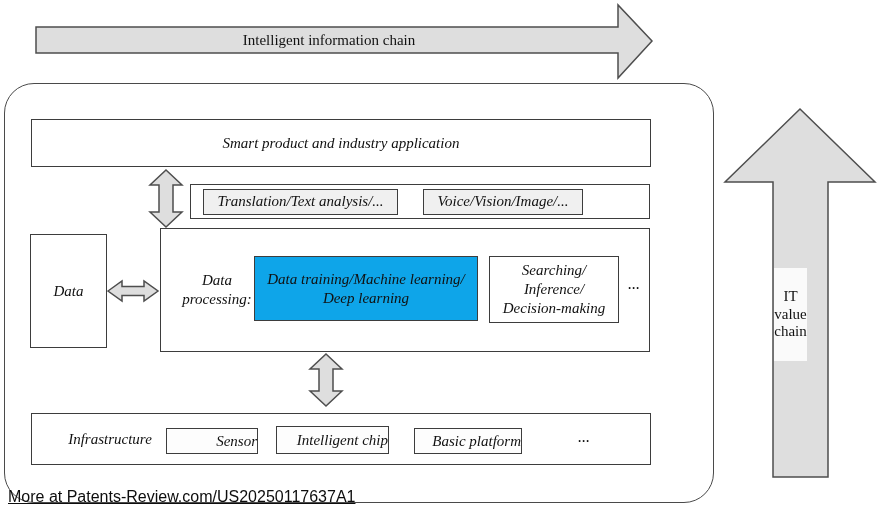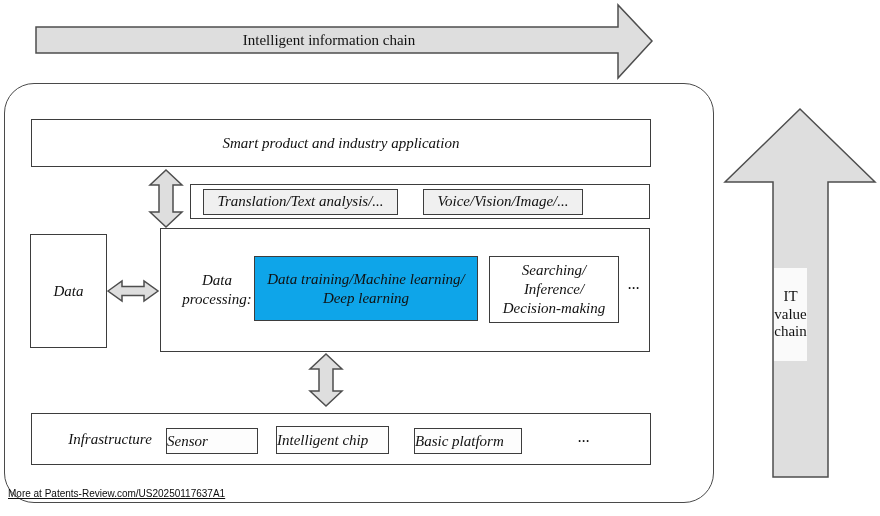--- a/index.html
+++ b/index.html
@@ -27,30 +27,30 @@
   .dp-outer{left:160px;top:228px;width:490px;height:124px;}
   .dp-label{position:absolute;left:8px;top:0;width:96px;height:100%;}
   .dp-box-1{position:absolute;left:93px;top:27px;width:224px;height:65px;box-sizing:border-box;
             border:1.4px solid #3d3d3d;background:#0ea5e9;flex-direction:column;}
   .dp-box-2{position:absolute;left:328px;top:27px;width:130px;height:67px;box-sizing:border-box;
             border:1.4px solid #3d3d3d;background:#fff;flex-direction:column;}
   .dp-dots{position:absolute;left:458px;top:46px;width:30px;text-align:center;font-size:16px;}
   .infra-outer{left:31px;top:413px;width:620px;height:52px;}
   .infra-label{position:absolute;left:18px;top:0;width:120px;height:100%;}
   .infra-box{position:absolute;box-sizing:border-box;border:1.4px solid #3d3d3d;background:#fdfdfd;
-             display:flex;align-items:center;justify-content:flex-start;font-size:15px;}
+             display:flex;align-items:center;justify-content:flex-end;font-size:15px;}
   .infra-box-1{left:134px;top:14px;width:92px;height:26px;}
   .infra-box-2{left:244px;top:12px;width:113px;height:28px;}
   .infra-box-3{left:382px;top:14px;width:108px;height:26px;}
   .infra-dots{position:absolute;left:536px;top:14px;width:32px;text-align:center;font-size:16px;}
   .it-label{position:absolute;left:774px;top:268px;width:33px;z-index:3;background:#fafafa;
             text-align:center;font-size:15px;line-height:1.18;padding:20px 0;}
   .bottom-link{
     position:absolute;left:8px;top:488px;z-index:5;
-    font-family:"Liberation Sans","DejaVu Sans",sans-serif;font-size:10px;color:#0d0d0d;
+    font-family:"Liberation Sans","DejaVu Sans",sans-serif;font-size:16px;color:#0d0d0d;
     text-decoration:underline;cursor:pointer;background:transparent;
   }
 </style>
 </head>
 <body>
 
 <div class="fig-canvas">
 
   <svg class="arrow-layer" viewBox="0 0 880 516" xmlns="http://www.w3.org/2000/svg">
     <polygon points="36,27 618,27 618,5 652,41 618,78 618,53 36,53" fill="#dedede" stroke="#4e4e4e" stroke-width="1.5"></polygon>

